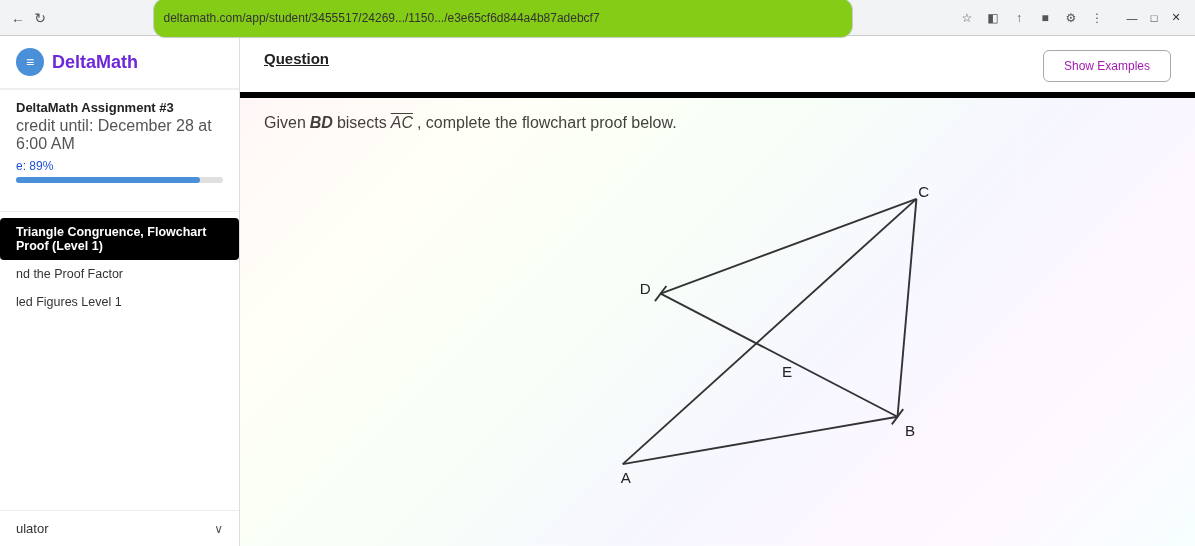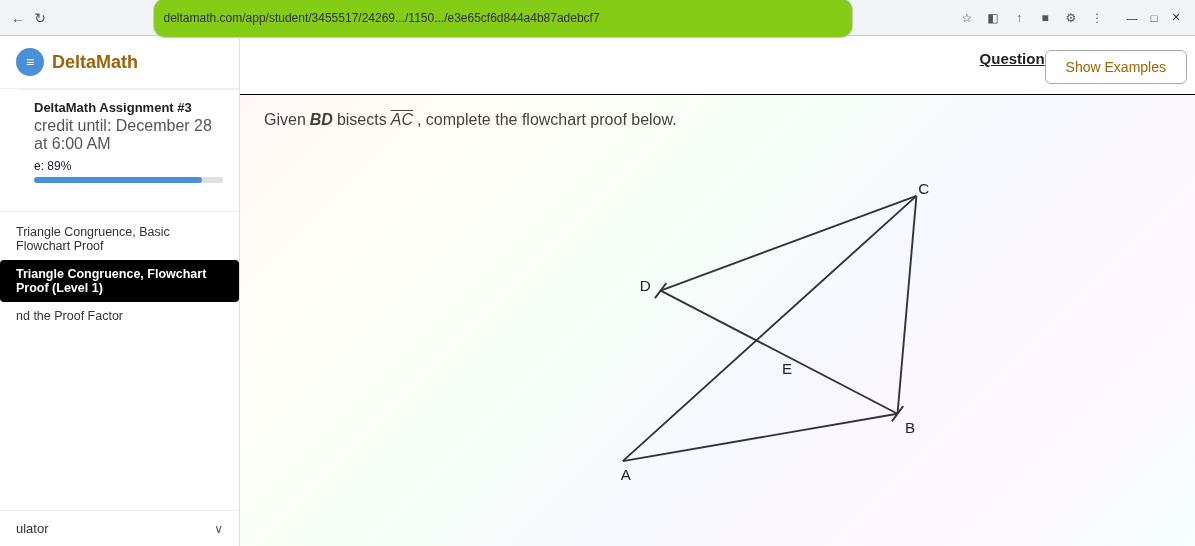--- a/index.html
+++ b/index.html
@@ -113,54 +113,53 @@
       display: flex;
       align-items: center;
       justify-content: center;
       color: white;
       font-size: 14px;
       font-weight: bold;
     }
     .logo-text {
       font-size: 18px;
       font-weight: 600;
-      color: #a16207;
+      color: #6d28d9;
     }
 
     .sidebar-nav {
       padding: 10px 16px;
     }
     .back-to-home {
       color: #4a90d9;
       font-size: 13px;
       text-decoration: underline;
       cursor: pointer;
       margin-bottom: 12px;
       display: block;
     }
 
     .assignment-section {
       padding: 10px 16px;
       border-top: 1px solid #eee;
-      margin-left: 18px;
     }
     .assignment-title {
       font-size: 13px;
       font-weight: 600;
       color: #222;
       margin-bottom: 2px;
     }
     .assignment-credit {
       font-size: 16px;
       color: #555;
       margin-bottom: 6px;
     }
     .progress-label {
       font-size: 12px;
-      color: #0f172a;
+      color: #1d4ed8;
       margin-bottom: 4px;
     }
     .progress-bar-container {
       height: 6px;
       background: #e0e0e0;
       border-radius: 3px;
       margin-bottom: 12px;
     }
     .progress-bar-fill {
       height: 6px;
@@ -210,37 +209,37 @@
       flex: 1;
       display: flex;
       flex-direction: column;
       overflow: hidden;
       background: white;
     }
 
     .content-header {
       display: flex;
       align-items: flex-start;
-      justify-content: flex-end;
-      padding: 14px 8px 10px 24px;
-      border-bottom: 1px solid #000000;
+      justify-content: space-between;
+      padding: 14px 24px 10px 24px;
+      border-bottom: 6px solid #000000;
     }
     .question-label {
       font-size: 15px;
       font-weight: 600;
       color: #222;
       text-decoration: underline;
     }
     .show-examples-btn {
       background: white;
       border: 1.5px solid #aaa;
       border-radius: 6px;
       padding: 8px 20px;
-      font-size: 14px;
-      color: #a16207;
+      font-size: 12px;
+      color: #a21caf;
       cursor: pointer;
       white-space: nowrap;
     }
 
     .question-area {
       flex: 1;
       padding: 16px 24px;
       position: relative;
       overflow: hidden;
     }
@@ -337,23 +336,23 @@
       <div class="assignment-title">DeltaMath Assignment #3</div>
       <div class="assignment-credit">credit until: December 28 at 6:00 AM</div>
       <div class="progress-label">e: 89%</div>
       <div class="progress-bar-container">
         <div class="progress-bar-fill"></div>
       </div>
     </div>
 
     <div class="sidebar-divider"></div>
 
-    <div class="menu-item">Triangle Congruence, Basic Flowchart Proof</div>
     <div class="menu-item active">Triangle Congruence, Flowchart Proof (Level 1)</div>
     <div class="menu-item">nd the Proof Factor</div>
+    <div class="menu-item">led Figures Level 1</div>
 
     <div class="sidebar-bottom">
       <span class="calculator-label">ulator</span>
       <span class="chevron-down">∨</span>
     </div>
   </div>
 
   <div class="main-content">
     <div class="content-header">
       <span class="question-label">Question</span>

